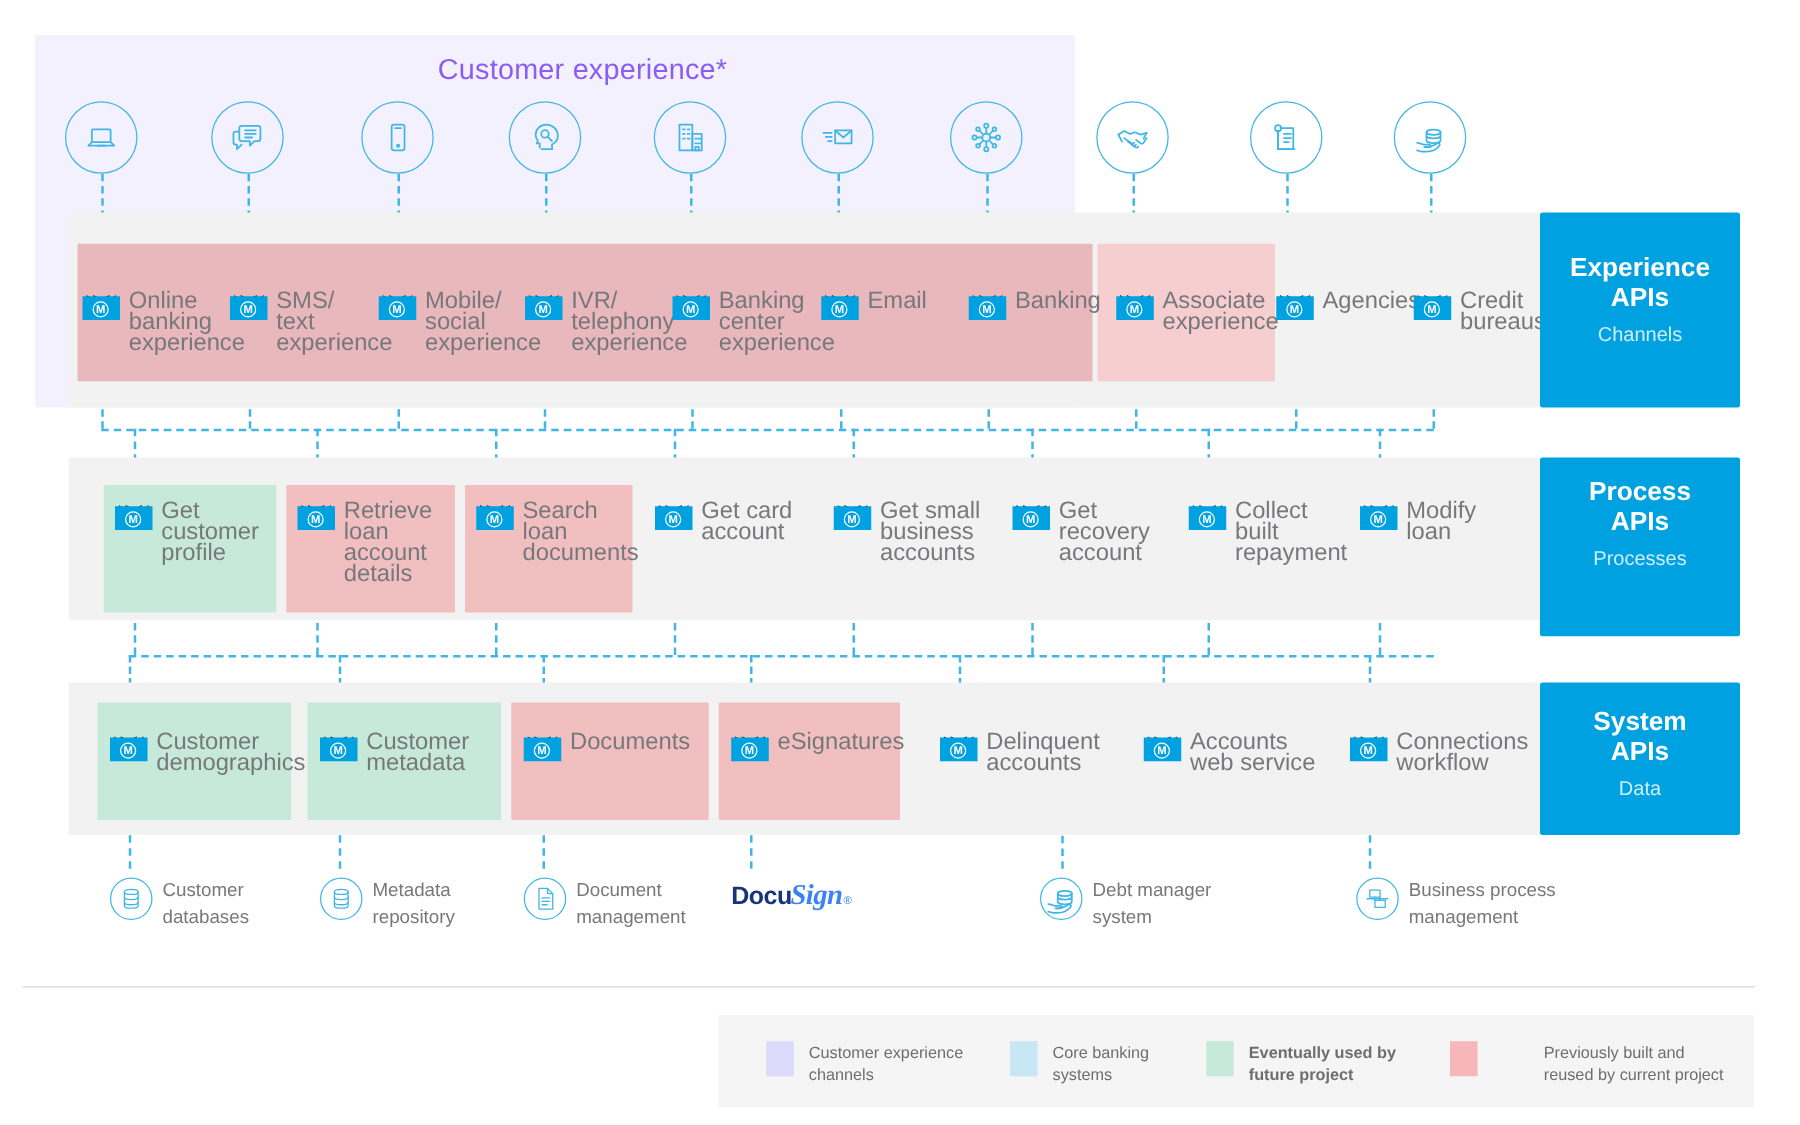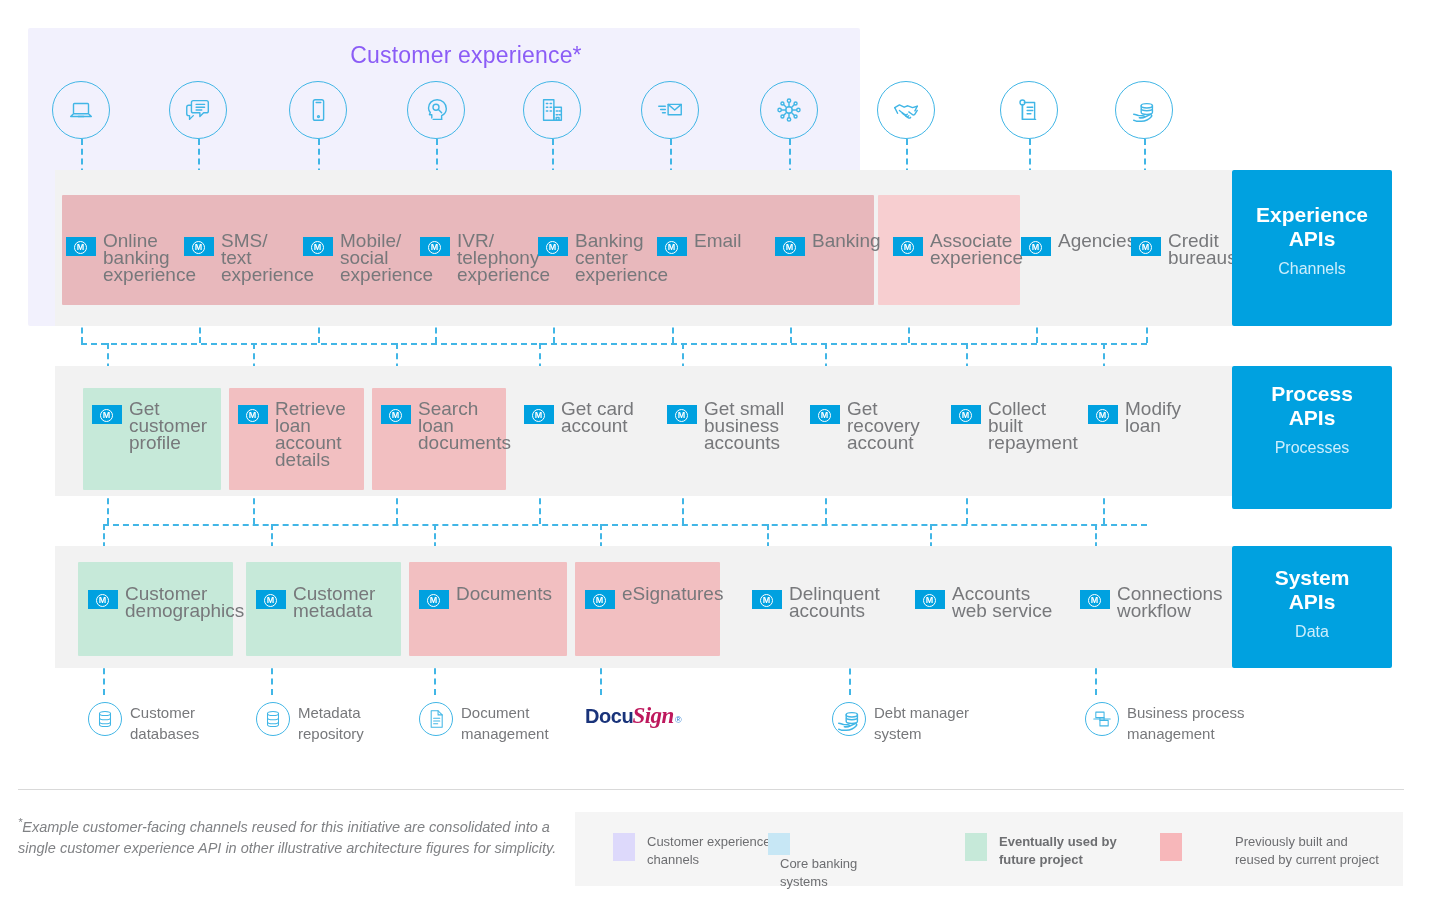--- a/index.html
+++ b/index.html
@@ -70,21 +70,21 @@
   
   .sysnode { position: absolute; display: flex; align-items: flex-start; }
   .sysring {
     width: 34px; height: 34px; border-radius: 50%; border: 1.5px solid #41b6e6;
     display: flex; align-items: center; justify-content: center; flex: 0 0 34px;
   }
   .sysnode .lbl { margin-left: 8px; font-size: 15px; line-height: 21px; color: #77787b; white-space: pre-line; }
 
   .docusign { position: absolute; display: flex; align-items: baseline; }
   .docusign .d1 { font-size: 20px; font-weight: bold; color: #19337a; letter-spacing: -.4px; }
-  .docusign .d2 { font-size: 23px; font-style: italic; font-weight: bold; color: #be185d;
+  .docusign .d2 { font-size: 23px; font-style: italic; font-weight: bold; color: #3b82f6;
                   font-family: "Liberation Serif", serif; letter-spacing: -.5px; margin-left: -1px; }
   .docusign .d3 { font-size: 9px; color: #2f7fd1; margin-left: 1px; }
 
   
   .rule { position: absolute; left: 18px; top: 789px; width: 1386px; height: 1px; background: #d9d9d9; }
   .footnote { position: absolute; left: 18px; top: 812px; width: 540px;
               font-style: italic; font-size: 14.5px; line-height: 21px; color: #808285; }
   .footnote sup { font-size: 11px; }
 
   .legendbox { position: absolute; left: 575px; top: 812px; width: 828px; height: 74px; background: #f5f5f5; }
@@ -717,31 +717,28 @@
             <path d="M4 16h24"></path>
             <path d="M13 14v4M19 14v4"></path>
           </svg>
         </div>
         <div class="lbl">Business process
 management</div>
       </div>
     </div>
 
   <div class="rule"></div>
-  <div class="footnote">
-    <sup>*</sup><span>Example customer-facing channels reused for this initiative are consolidated into a single customer experience API in other illustrative architecture figures for simplicity.</span>
-  </div>
   <div class="legendbox"></div>
   <div id="legend-layer">
       <div class="legend-item" style="left: 613px; top: 833px;">
         <div class="legend-sw" style="background:#ddd9fb"></div>
         <div class="legend-tx">Customer experience
 channels</div>
       </div>
-      <div class="legend-item" style="left: 768px; top: 833px; flex-direction: column;">
+      <div class="legend-item" style="left: 808px; top: 833px;">
         <div class="legend-sw" style="background:#c7e7f5"></div>
         <div class="legend-tx">Core banking
 systems</div>
       </div>
       <div class="legend-item" style="left: 965px; top: 833px; font-weight: bold;">
         <div class="legend-sw" style="background:#c6e9d9"></div>
         <div class="legend-tx">Eventually used by
 future project</div>
       </div>
       <div class="legend-item" style="left: 1160px; top: 833px; gap: 41px;">

